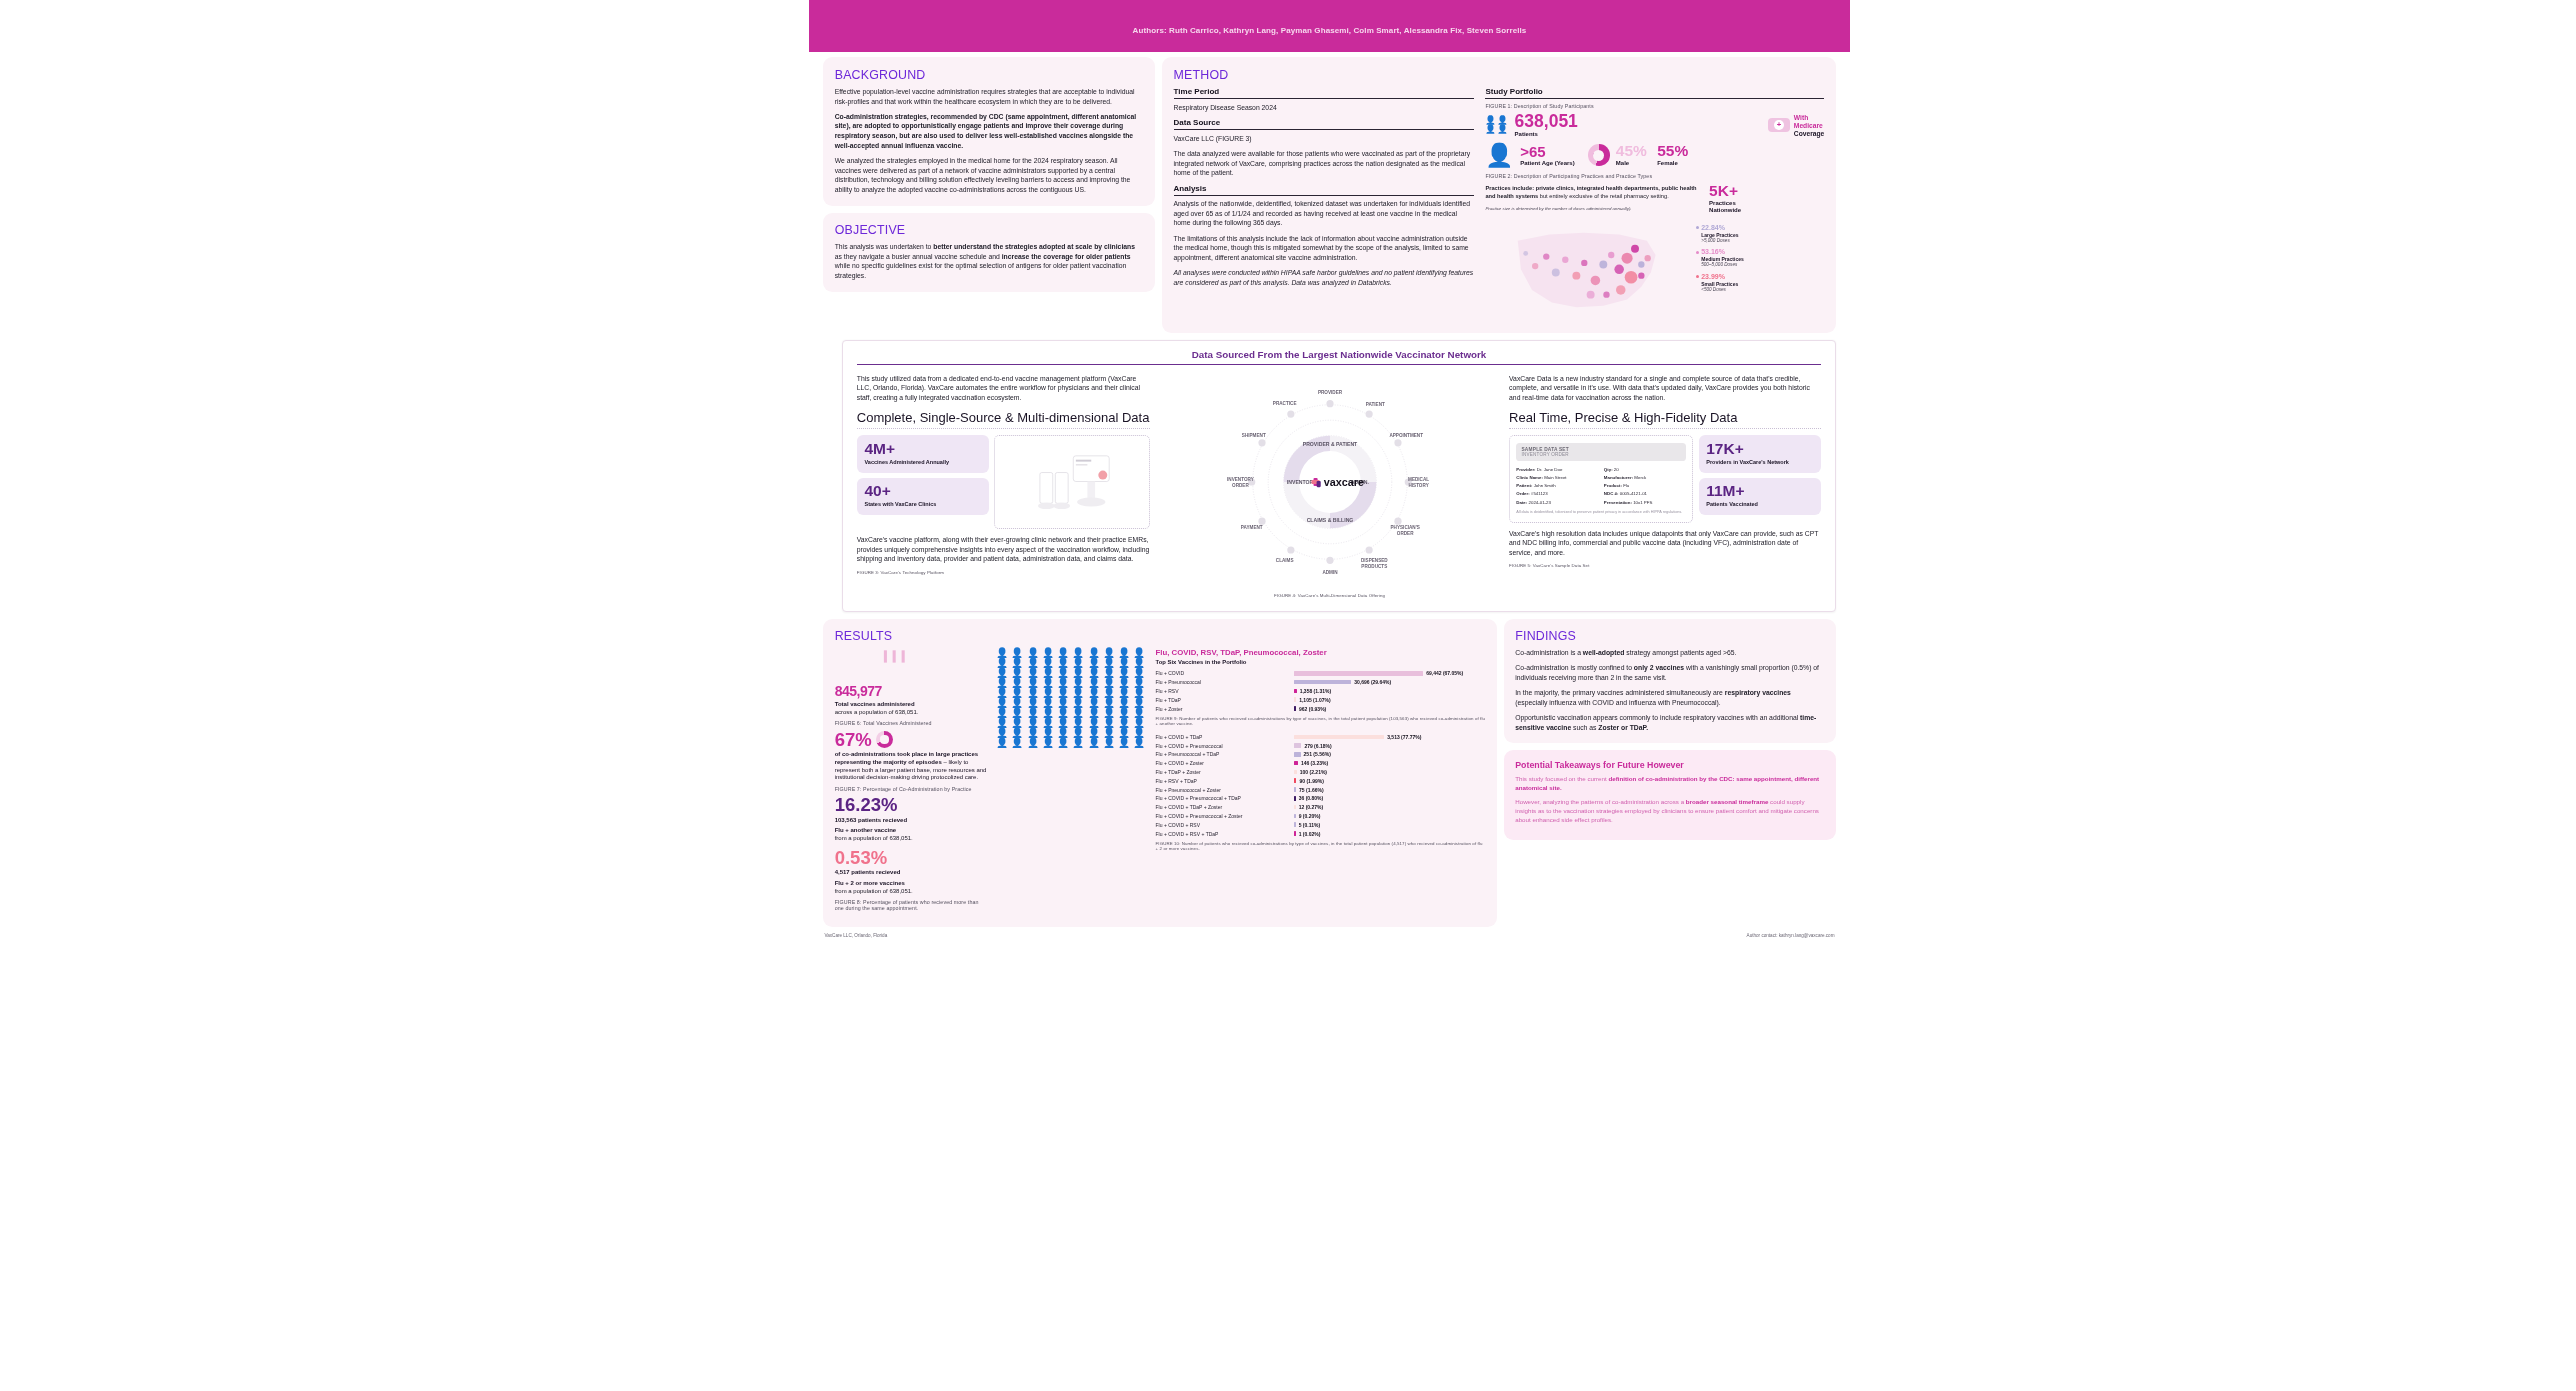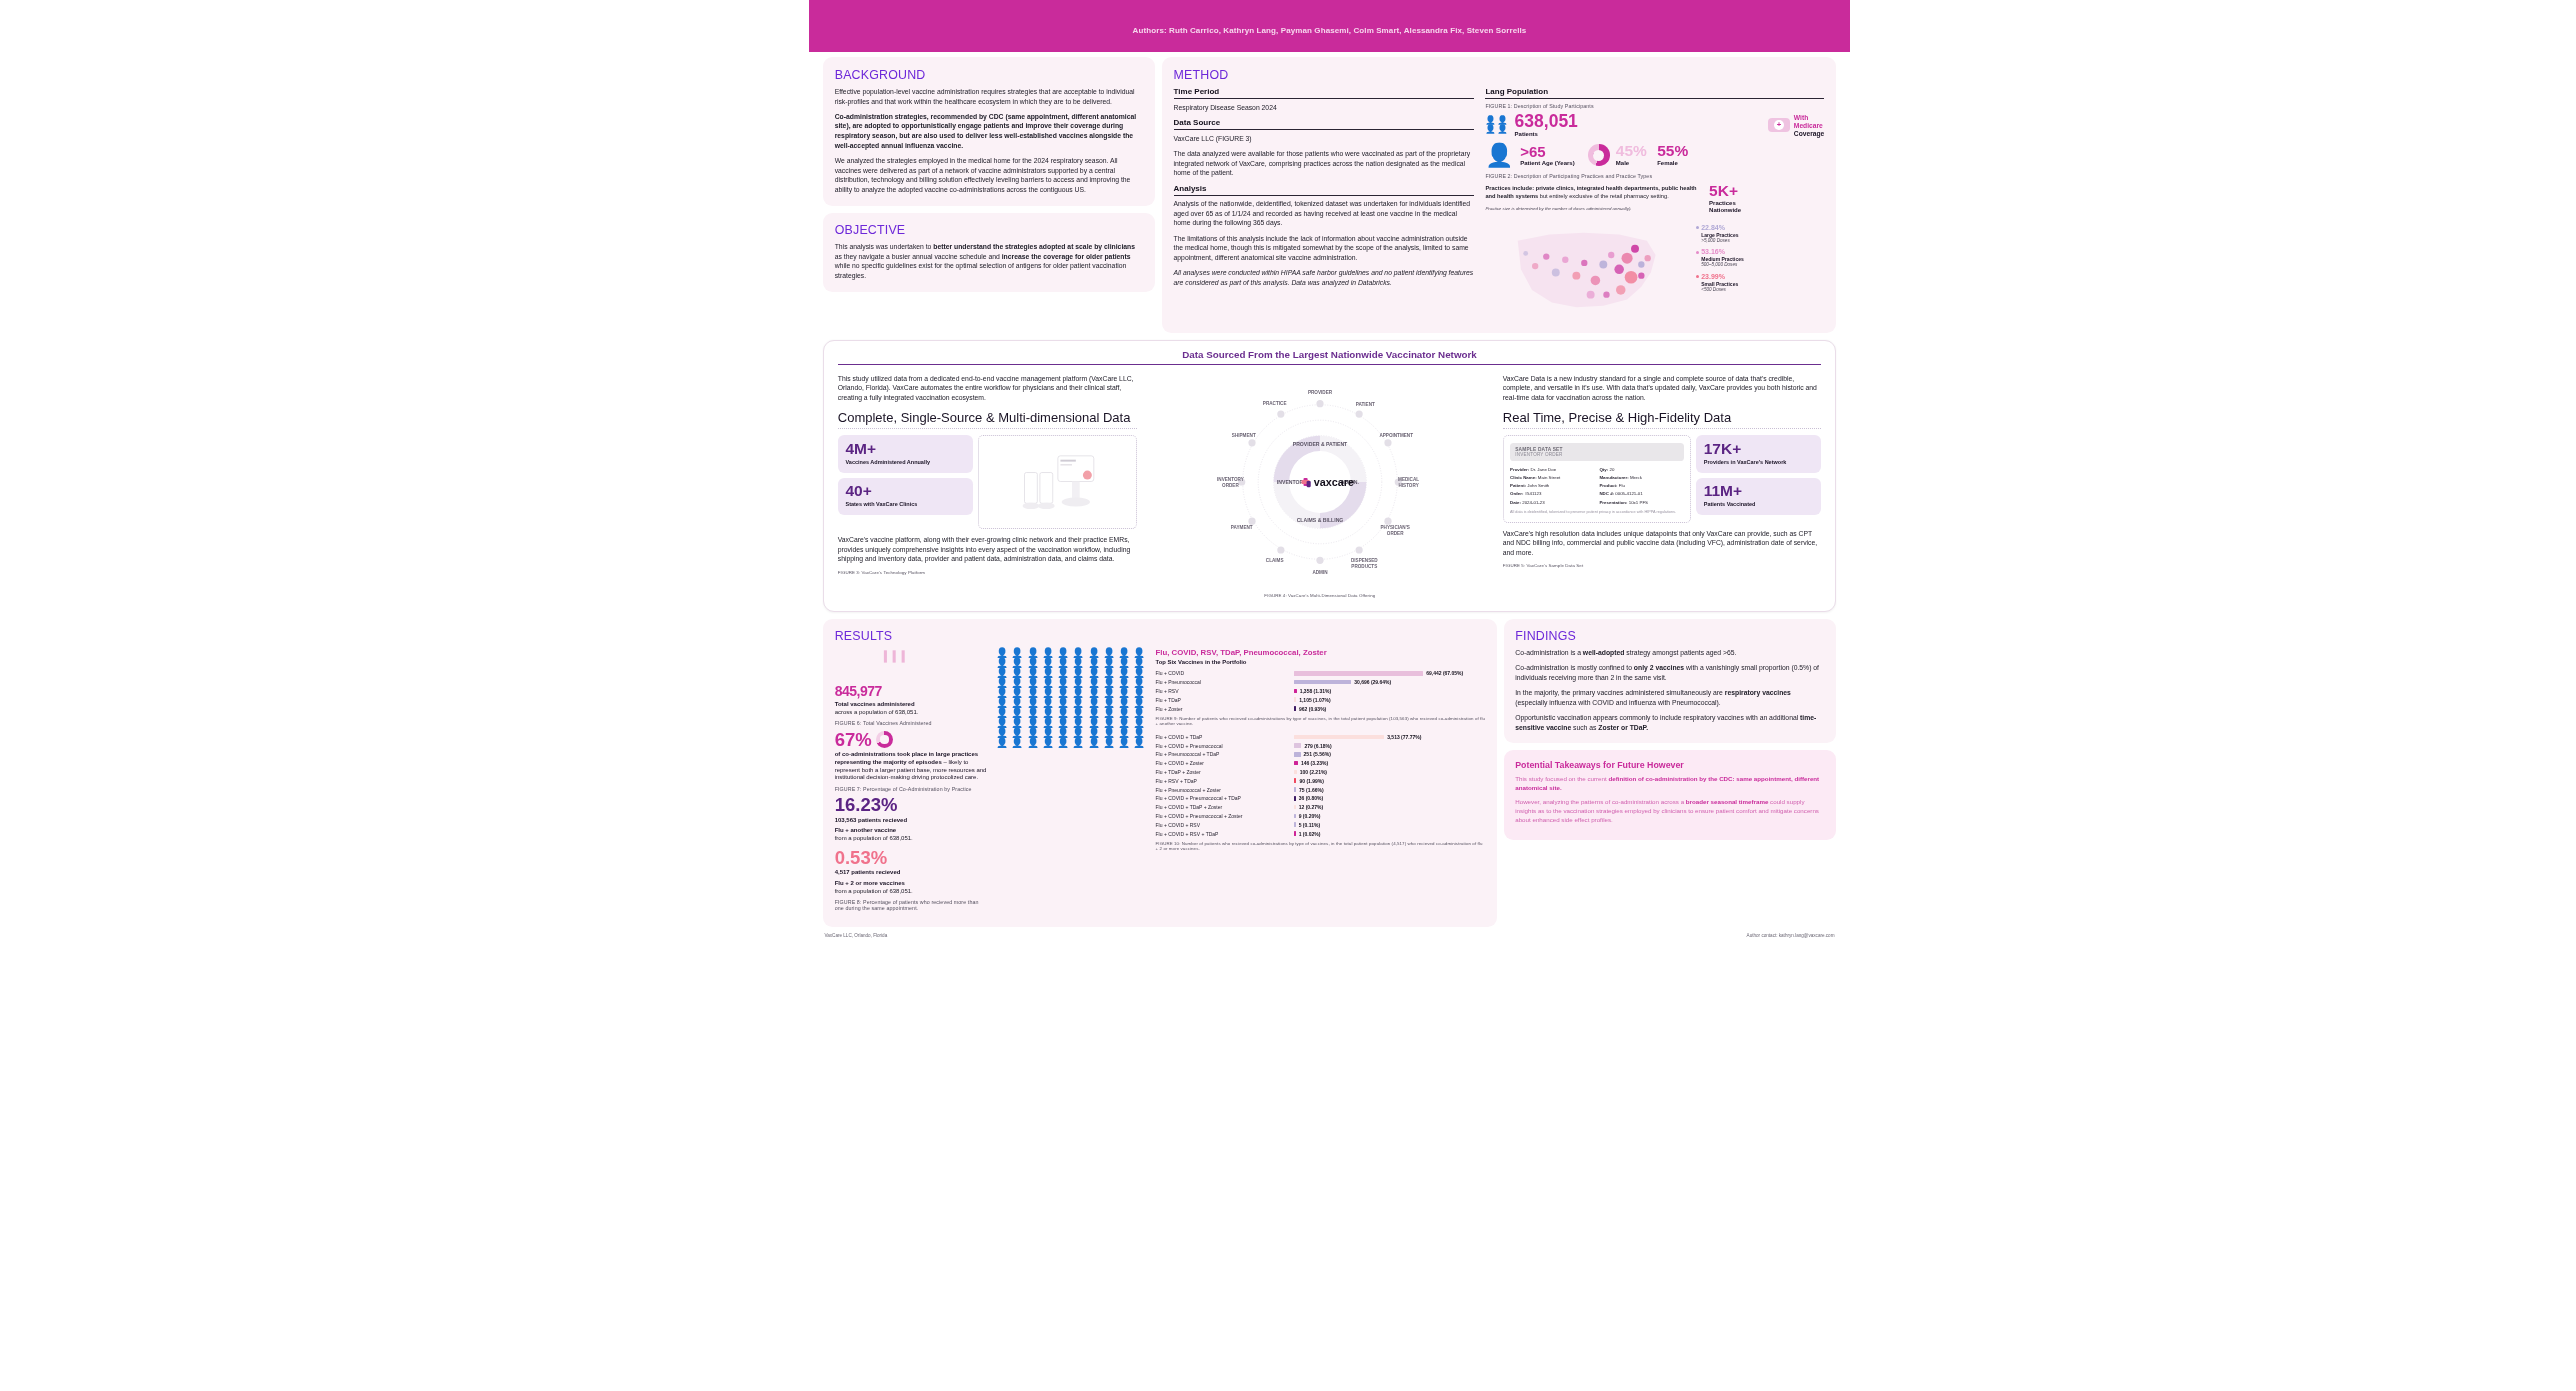--- a/index.html
+++ b/index.html
@@ -107,24 +107,25 @@
   .donut-mf .f { right: 4.6px; }
   .pct-light { font-size: 15.5px; font-weight: 800; color: #F0BCDE; line-height: .95; }
   .pct-dark  { font-size: 15.5px; font-weight: 800; color: #C92B9B; line-height: .95; }
   .legend-item { margin-bottom: 4.6px; }
   .legend-pct { font-size: 7px; font-weight: 800; }
   .legend-t1 { font-size: 5px; font-weight: 800; color: #1A1325; }
   .legend-t2 { font-size: 4.6px; font-style: italic; color: #4B4655; }
   .dot-s { display:inline-block; width: 3.1px; height: 3.1px; border-radius: 50%; margin-right: 2.6px; vertical-align: middle; }
   
   .panel2 {
-    margin-top: 6.7px; background: #fff; border-radius: 11px;
+    margin-top: 6.7px; background: #fff; border-radius: 4px;
     border: 0.5px solid #EADDE9;
     padding: 8.2px 13.4px 8.2px;
     box-shadow: 0 0.5px 2.1px rgba(0,0,0,.05);
+    margin-left: 19px;
   }
   .p2title {
     text-align: center; color: #6B2E8F; font-size: 9.8px; font-weight: 800;
     padding-bottom: 4.6px; border-bottom: 0.7px solid #6B2E8F; margin-bottom: 8.2px;
   }
   .p2cols { display: flex; gap: 9.3px; }
   .p2l { width: 31%; } .p2c { width: 36%; } .p2r { width: 33%; }
   .p2h { font-size: 13px; font-weight: 400; color: #1A1325; margin: 7.2px 0 3.6px; }
   .dashline { border-top: 0.8px dotted #C9BFD4; margin-bottom: 6.2px; }
   .vcard {
@@ -206,21 +207,21 @@
               <div class="subh">Data Source</div>
               <p class="body-t">VaxCare LLC (FIGURE 3)</p>
               <p class="body-t">The data analyzed were available for those patients who were vaccinated as part of the proprietary integrated network of VaxCare, comprising practices across the nation designated as the medical home of the patient.</p>
               <div class="subh">Analysis</div>
               <p class="body-t">Analysis of the nationwide, deidentified, tokenized dataset was undertaken for individuals identified aged over 65 as of 1/1/24 and recorded as having received at least one vaccine in the medical home during the following 365 days.</p>
               <p class="body-t">The limitations of this analysis include the lack of information about vaccine administration outside the medical home, though this is mitigated somewhat by the scope of the analysis, limited to same appointment, different anatomical site vaccine administration.</p>
               <p class="body-t"><i>All analyses were conducted within HIPAA safe harbor guidelines and no patient identifying features are considered as part of this analysis. Data was analyzed in Databricks.</i></p>
             </div>
 
             <div class="method-r">
-              <div class="subh">Lang Population</div>
+              <div class="subh">Study Portfolio</div>
               <div class="figcap">FIGURE 1: Description of Study Participants</div>
 
               <div class="statrow">
                 <div class="ppl-ico">
                   <span>👤</span>
                     <span>👤</span>
                     <span>👤</span>
                     <span>👤</span>
                 </div>
                 <div>

